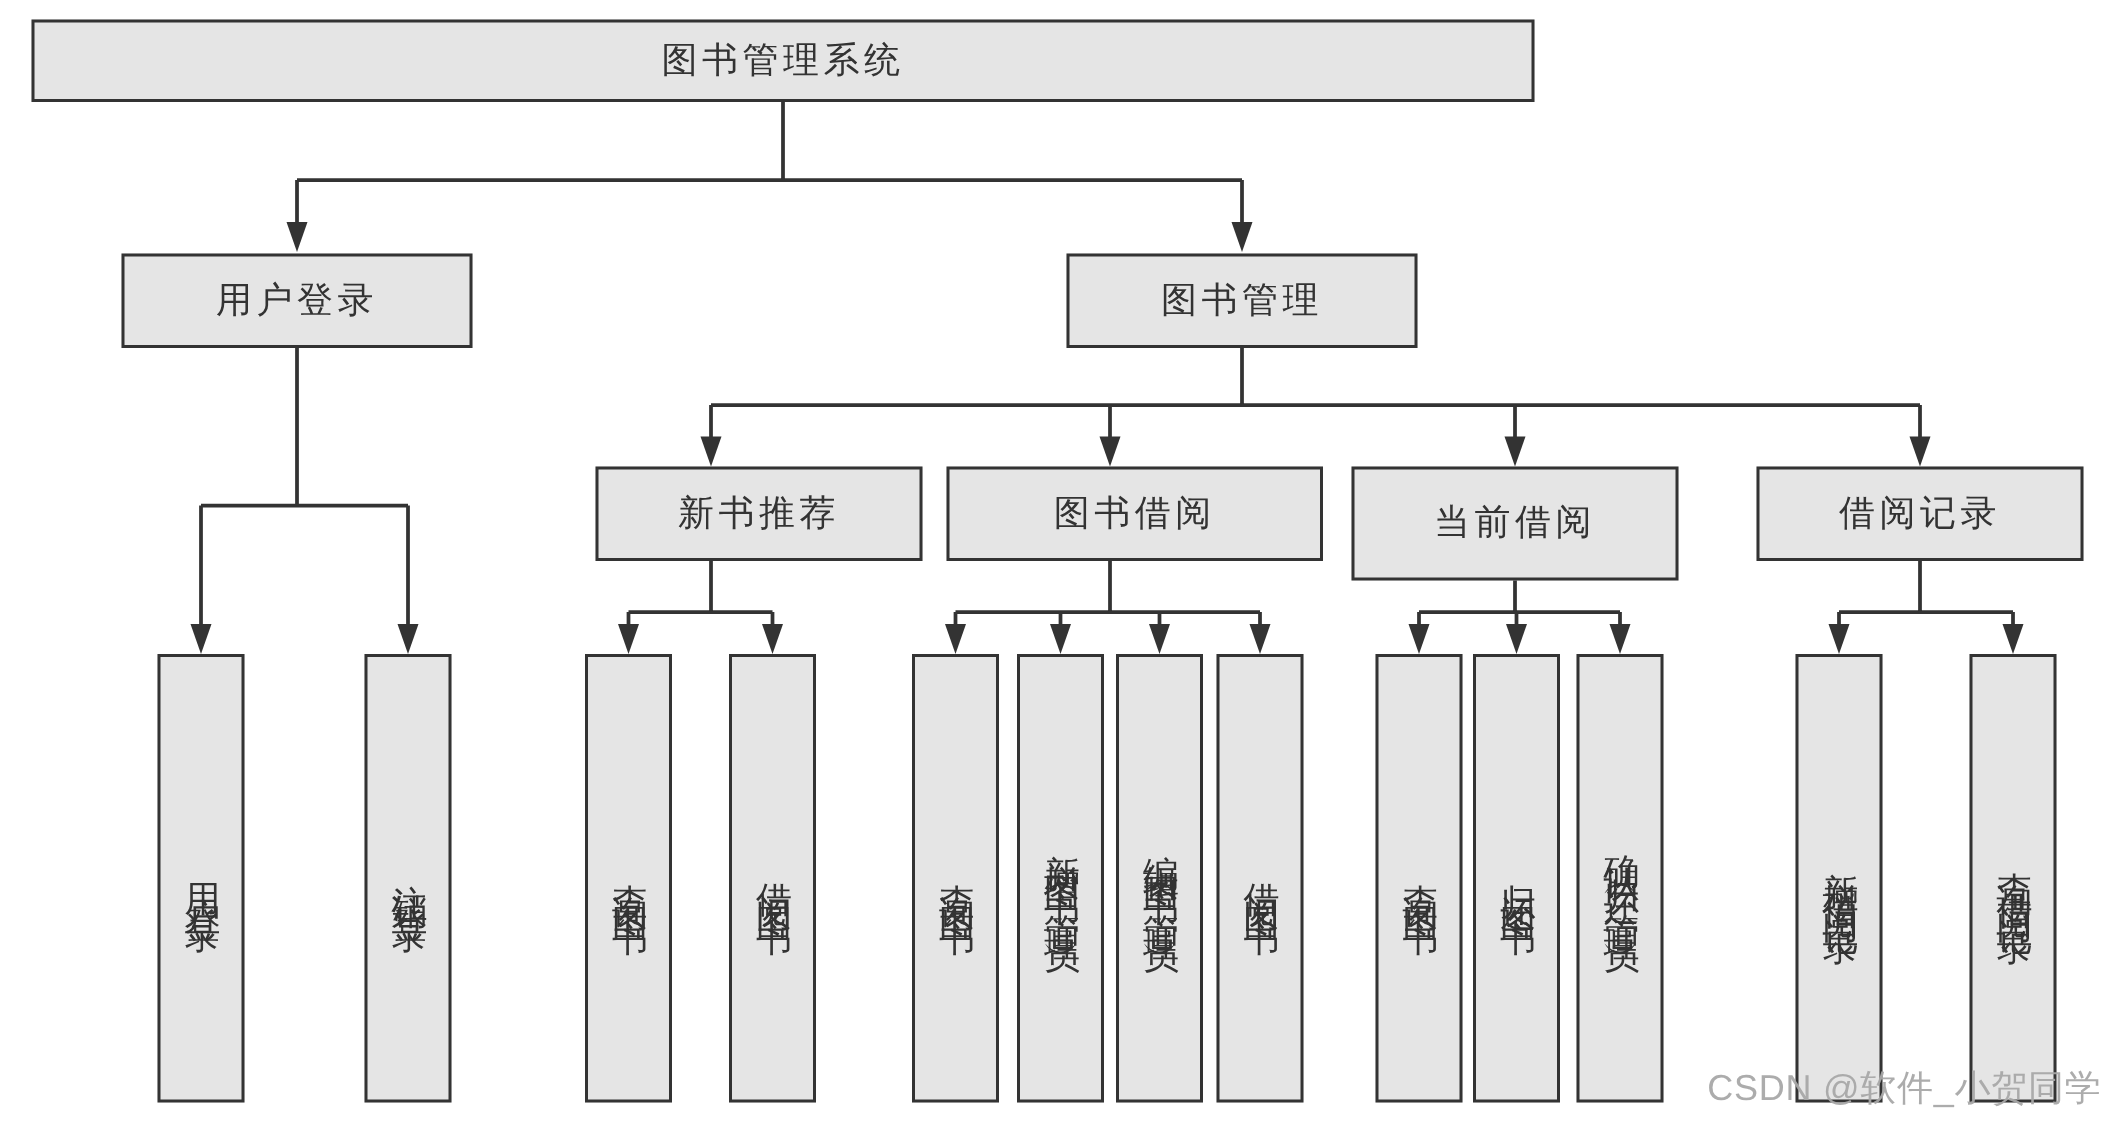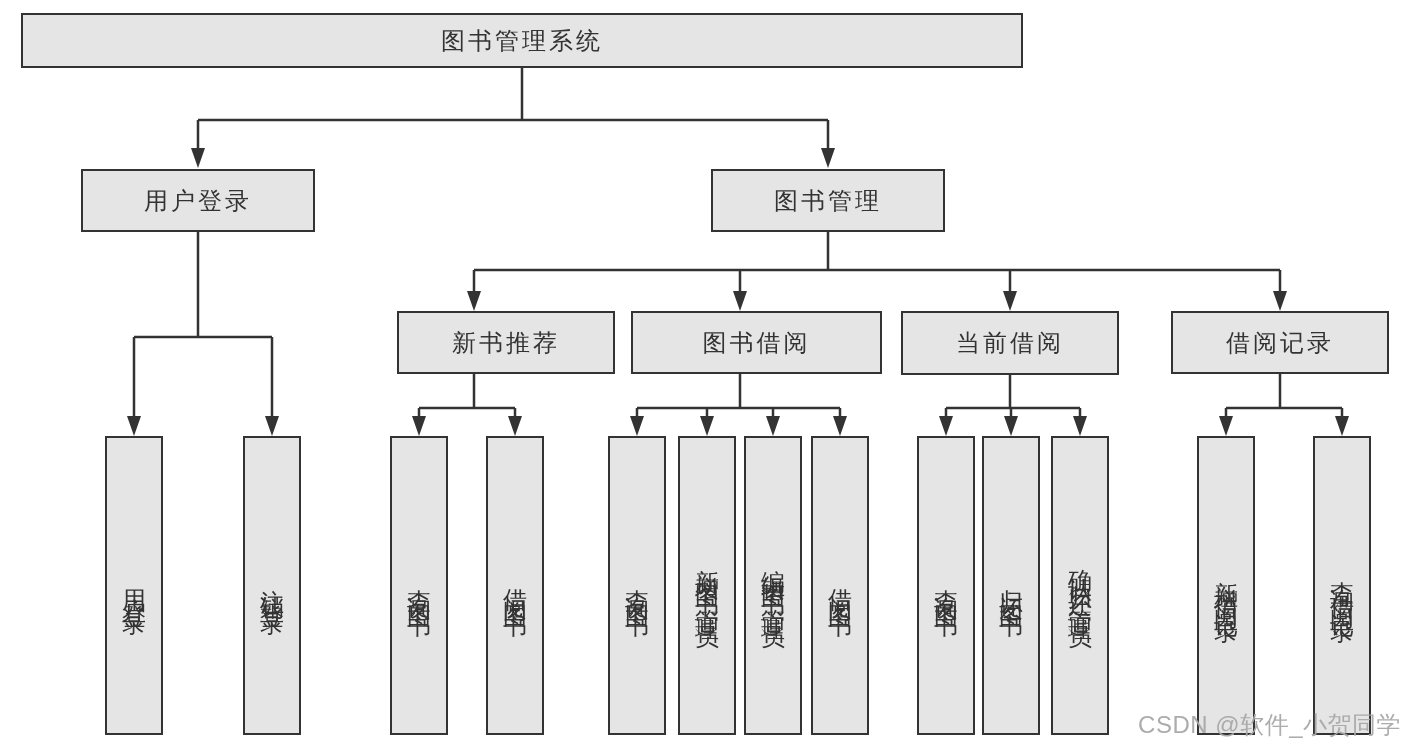--- a/index.html
+++ b/index.html
@@ -81,21 +81,21 @@
   <div class="box" style="left:711px;top:169px;width:234px;height:63px;">
     <span class="hlabel">图书管理</span>
   </div>
 
   <div class="box" style="left:365px;top:311px;width:218px;height:63px;margin-left:32px;">
     <span class="hlabel">新书推荐</span>
   </div>
   <div class="box" style="left:631px;top:311px;width:251px;height:63px;">
     <span class="hlabel">图书借阅</span>
   </div>
-  <div class="box" style="left:901px;top:311px;width:218px;height:64px;">
+  <div class="box" style="left:901px;top:311px;width:218px;height:76px;">
     <span class="hlabel">当前借阅</span>
   </div>
   <div class="box" style="left:1171px;top:311px;width:218px;height:63px;">
     <span class="hlabel">借阅记录</span>
   </div>
 
   <div class="box leaf" style="left:105px;top:436px;width:58px;height:299px;">
     <span class="vlabel">用户登录</span>
   </div>
   <div class="box leaf" style="left:243px;top:436px;width:58px;height:299px;">

